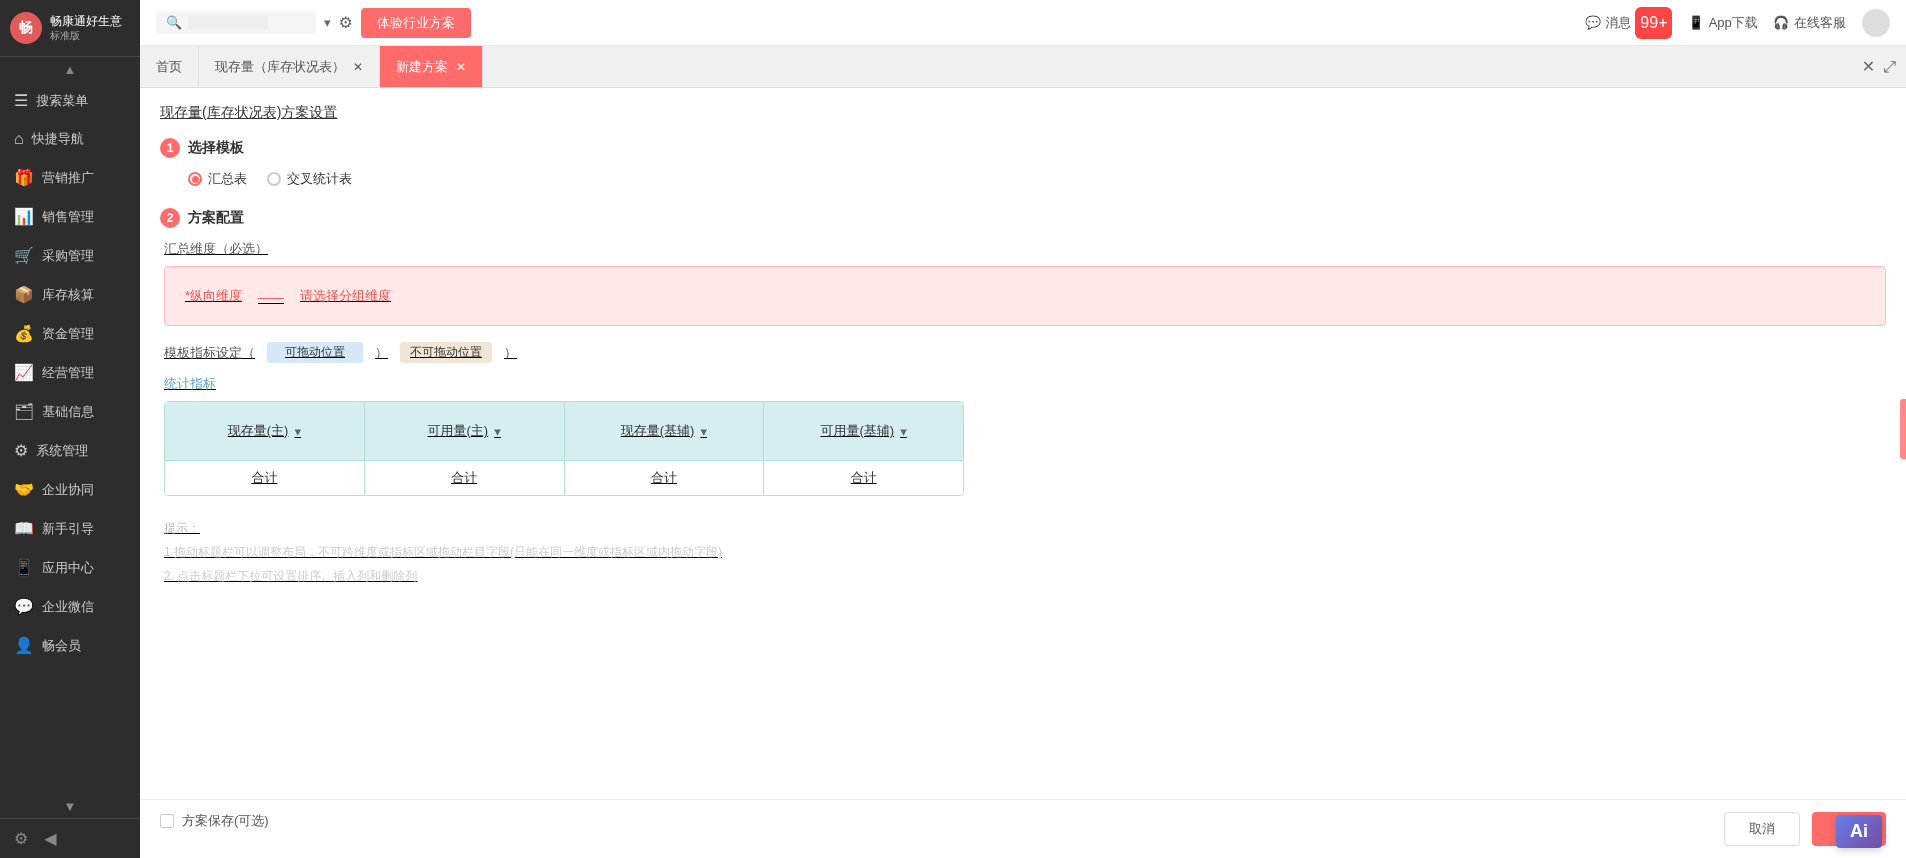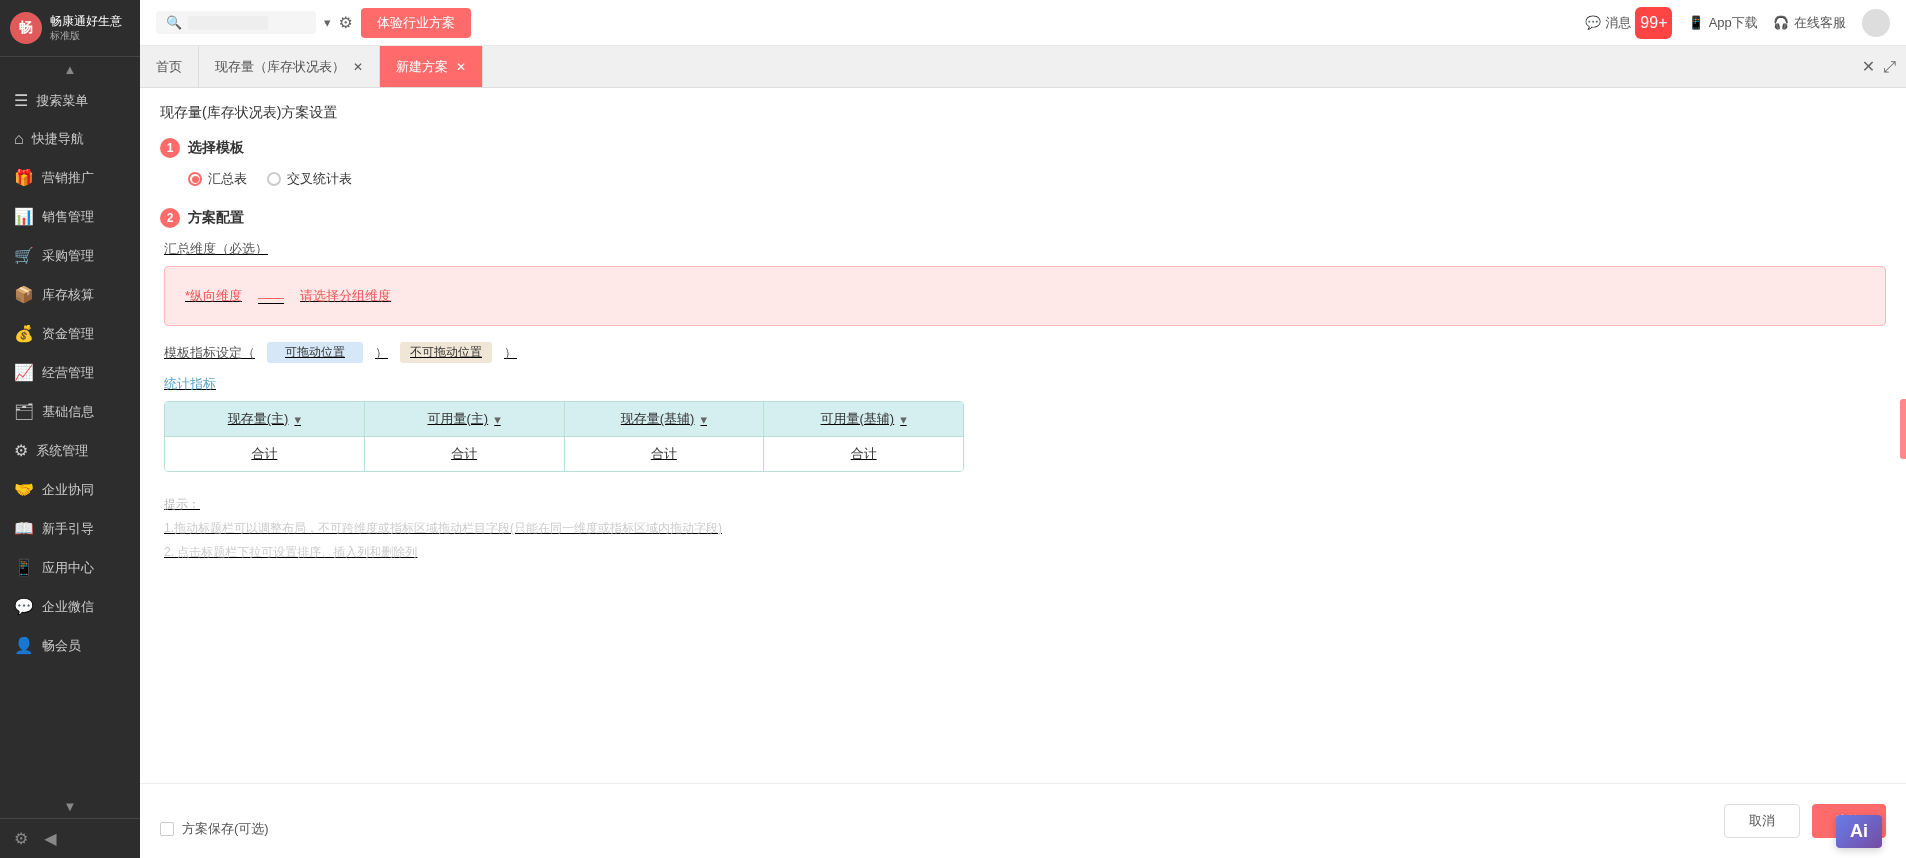--- a/index.html
+++ b/index.html
@@ -142,21 +142,21 @@
 
     
     .content-area {
       flex: 1;
       overflow-y: auto;
       padding: 16px 20px;
       background: #fff;
       position: relative;
     }
     .page-title {
-      font-size: 14px; color: #333; margin-bottom: 16px;
+      font-size: 14px; color: #333; margin-bottom: 16px; text-decoration: underline;
     }
 
     
     .section {
       margin-bottom: 20px;
     }
     .section-header {
       display: flex; align-items: center; gap: 8px;
       margin-bottom: 12px;
     }
@@ -230,21 +230,21 @@
       overflow: hidden;
       width: 800px;
     }
     .stats-table-header {
       display: flex;
       background: #d5eff0;
     }
     .stats-col {
       flex: 1;
       display: flex; align-items: center; justify-content: center;
-      padding: 8px 6px;
+      padding: 20px 6px;
       gap: 6px;
       border-right: 1px solid #b8e0d8;
       font-size: 13px; color: #333;
     }
     .stats-col:last-child { border-right: none; }
     .stats-col-dropdown { cursor: pointer; color: #666; }
     .stats-table-row {
       display: flex;
       background: white;
       border-top: 1px solid #b8e0d8;
@@ -261,24 +261,24 @@
     
     .tips-section {
       margin-top: 20px;
       color: #bbb; font-size: 12px; line-height: 2;
     }
     .tips-item { color: #ccc; }
 
     
     .content-footer {
       flex-shrink: 0;
-      padding: 20px 20px;
+      padding: 12px 20px;
       background: #fff;
       border-top: 1px solid #eee;
-      display: flex; align-items: flex-end; justify-content: space-between;
+      display: flex; align-items: flex-start; justify-content: space-between;
     }
     .save-option { display: flex; align-items: center; gap: 8px; color: #555; }
     .checkbox-box {
       width: 14px; height: 14px;
       border: 1px solid #ccc; border-radius: 2px;
       cursor: pointer;
     }
     .footer-btns { display: flex; gap: 12px; }
     .btn-cancel {
       background: white; border: 1px solid #ddd; color: #555;

